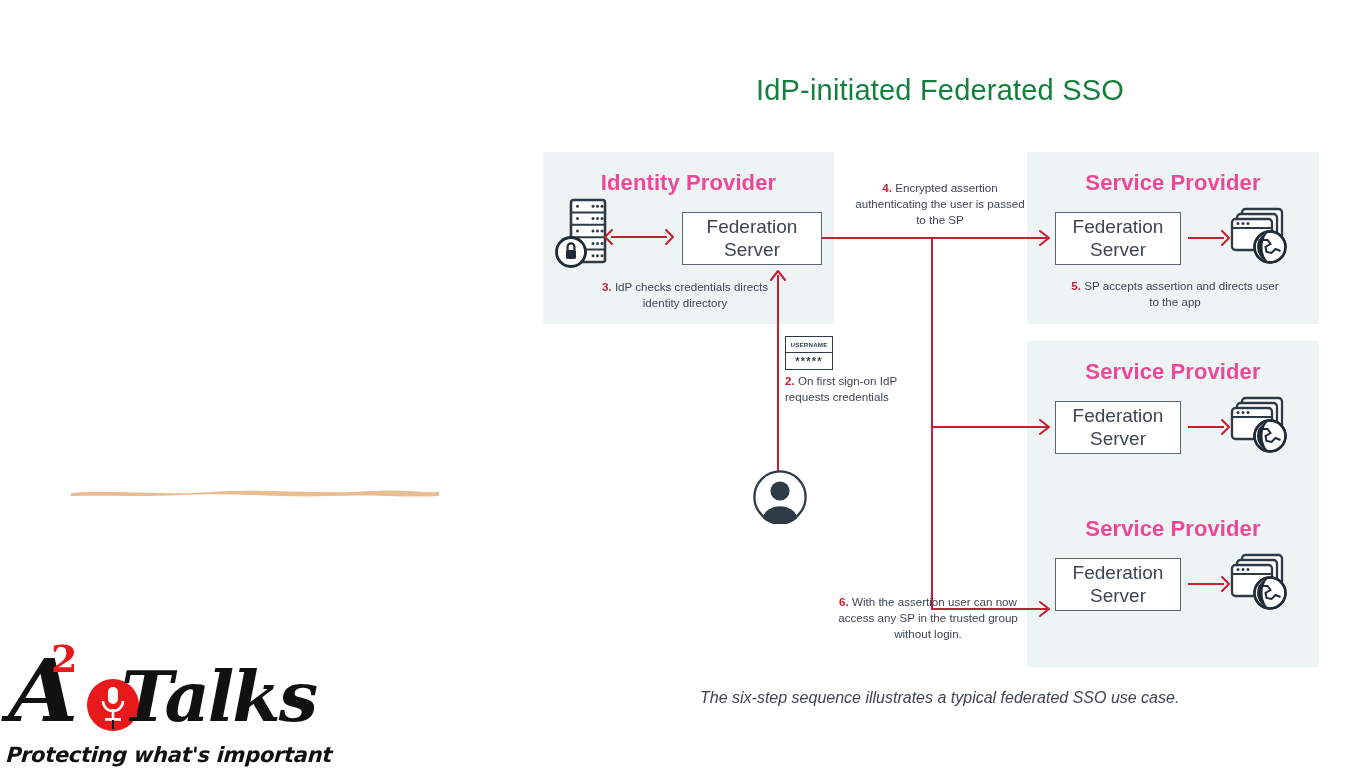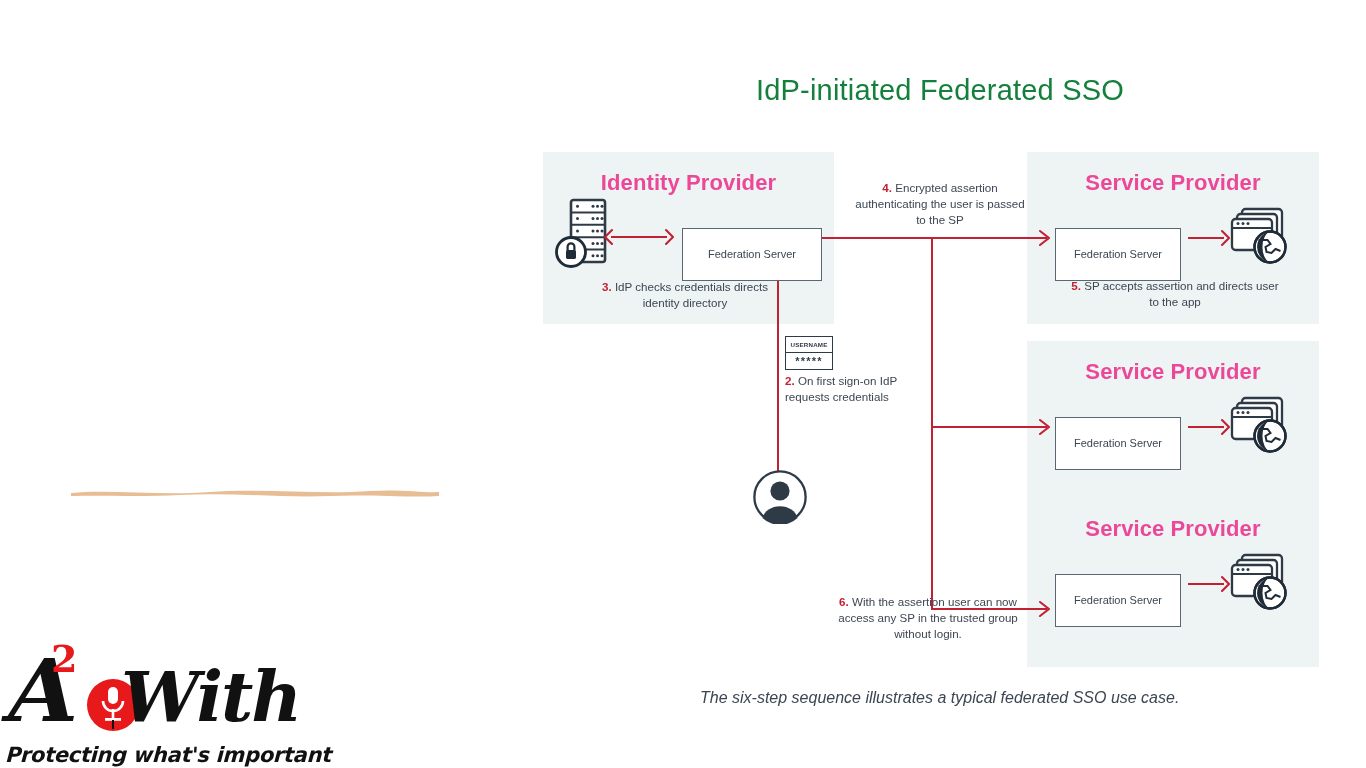--- a/index.html
+++ b/index.html
@@ -54,22 +54,22 @@
     position:absolute;left:0;top:14px;width:800px;text-align:center;
     font-size:29px;color:#15803d;font-weight:400;letter-spacing:.2px;
   }
   .panel{position:absolute;background:#eef3f3;}
   .panel-title{
     position:absolute;width:100%;text-align:center;font-size:22px;
     font-weight:700;color:#ec4899;letter-spacing:.1px;
   }
   .fed-box{
     position:absolute;border:1.4px solid #5a6672;background:#ffffff;
-    color:#3c4652;font-size:11px;line-height:1.2;
-    display:flex;align-items:center;justify-content:center;text-align:center;margin-top:16px;
+    color:#3c4652;font-size:19px;line-height:1.2;
+    display:flex;align-items:center;justify-content:flex-start;text-align:center;
   }
   .step-text{
     position:absolute;font-size:11.6px;line-height:1.36;color:#3c4652;
     text-align:center;
   }
   .step-text .num{color:#c22033;font-weight:700;}
   .caption{
     position:absolute;font-size:16px;color:#3c4652;font-style:italic;
   }
   .red-line{position:absolute;background:#c22033;}
@@ -88,21 +88,21 @@
     <div id="logo-a">A</div>
     <div id="logo-sup">2</div>
     <div id="logo-mic-circle"></div>
     <svg id="logo-mic-glyph" viewBox="0 0 52 54">
       <rect x="21" y="9" width="10" height="17" rx="5" fill="#ffffff"></rect>
       <path d="M16 23 a10 10 0 0 0 20 0" fill="none" stroke="#ffffff" stroke-width="2.6"></path>
       <rect x="24.7" y="31" width="2.6" height="9" fill="#ffffff"></rect>
       <rect x="18" y="40" width="16" height="2.8" fill="#ffffff"></rect>
       <rect x="25" y="42" width="2" height="9" fill="#111111"></rect>
     </svg>
-    <div id="logo-talks">With</div>
+    <div id="logo-talks">Talks</div>
     <div id="logo-tagline">Protecting what's important to you</div>
   </div>
 
   <div id="diagram">
 
     <div id="diagram-title">IdP-initiated Federated SSO</div>
 
     <div class="panel" style="left:3px;top:92px;width:291px;height:172px;"></div>
     <div class="panel" style="left:487px;top:92px;width:292px;height:172px;"></div>
     <div class="panel" style="left:487px;top:281px;width:292px;height:157px;"></div>

